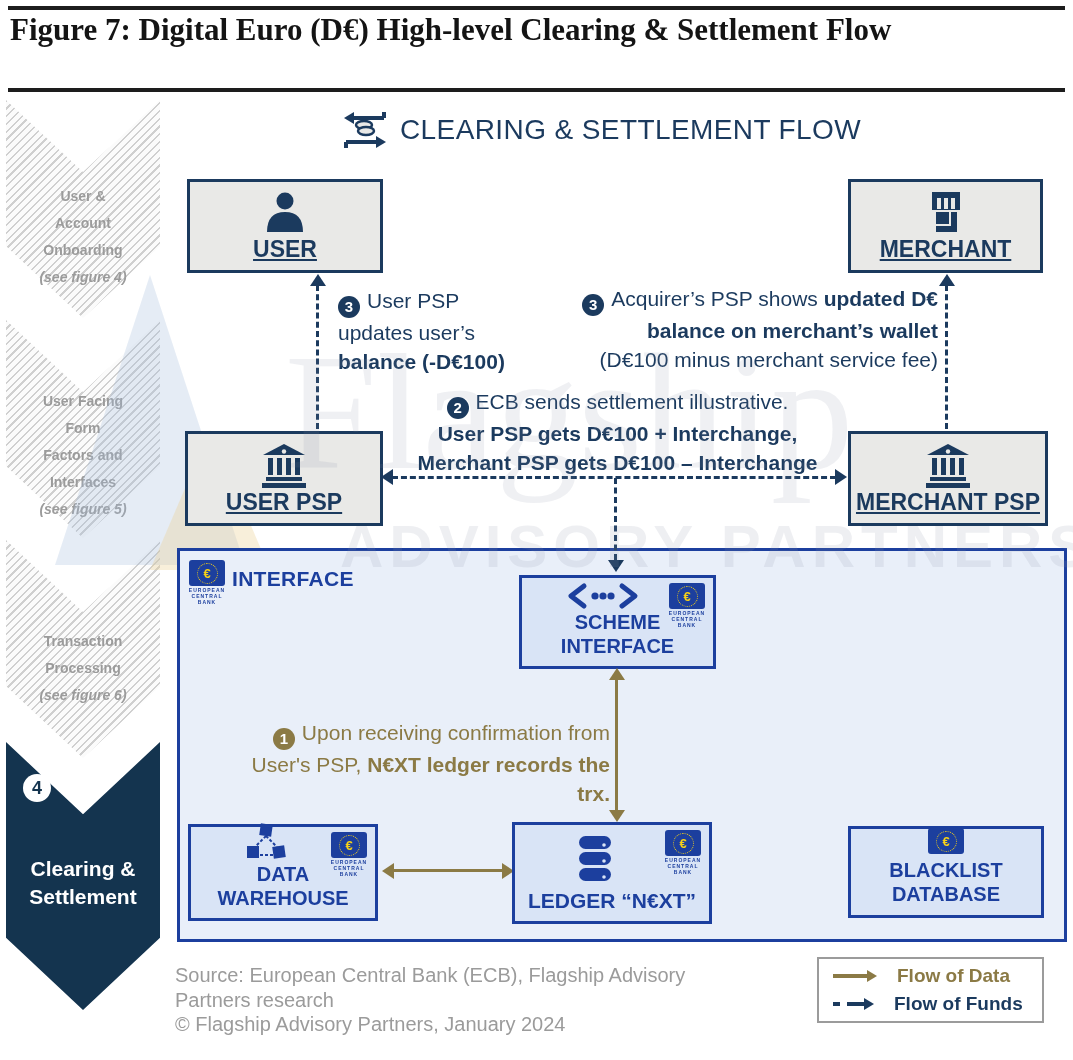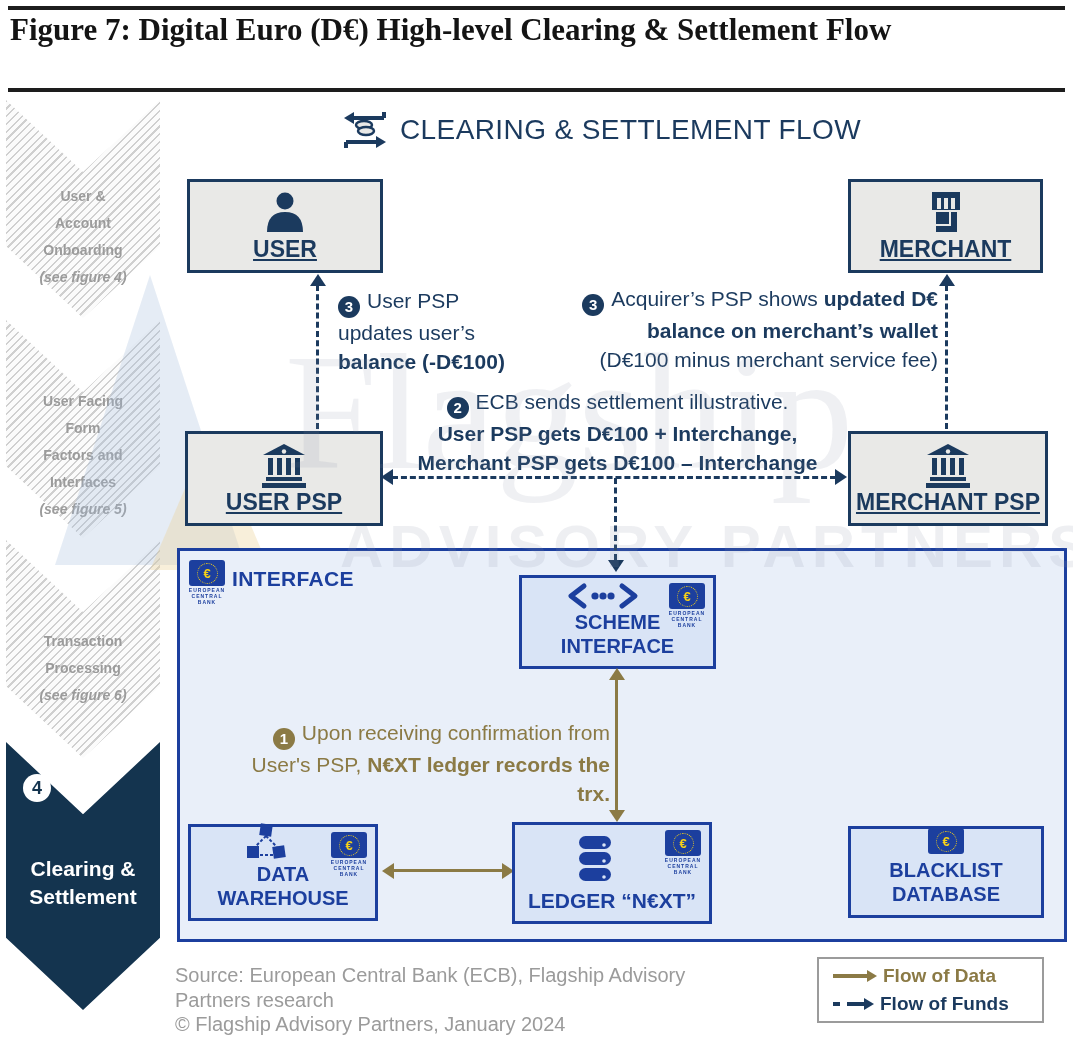--- a/index.html
+++ b/index.html
@@ -67,21 +67,21 @@
   .tri.left{border-top:8px solid transparent;border-bottom:8px solid transparent;border-right:12px solid var(--navy);}
   .tri.right{border-top:8px solid transparent;border-bottom:8px solid transparent;border-left:12px solid var(--navy);}
   .tri.olive.up{border-bottom-color:var(--olive);}
   .tri.olive.down{border-top-color:var(--olive);}
   .tri.olive.left{border-right-color:var(--olive);}
   .tri.olive.right{border-left-color:var(--olive);}
   
   .source{position:absolute;left:175px;top:963px;width:620px;color:var(--graytxt);font-size:20px;line-height:24.5px;z-index:3;}
   .legend{position:absolute;left:817px;top:957px;width:227px;height:66px;background:#fff;border:2px solid #9b9b9b;z-index:3;display:flex;flex-direction:column;justify-content:center;gap:4px;padding-left:14px;box-sizing:border-box;}
   .legrow{display:flex;align-items:center;height:24px;}
-  .legrow .lbl{font-weight:800;font-size:19px;margin-left:6px;white-space:nowrap;}
+  .legrow .lbl{font-weight:800;font-size:19px;margin-left:20px;white-space:nowrap;}
   .legrow.data .lbl{color:var(--olive);}
   .legrow.funds .lbl{color:var(--navy);}
   .leg-line{width:34px;height:3.5px;background:var(--olive);}
   .leg-head{width:0;height:0;border-top:6px solid transparent;border-bottom:6px solid transparent;border-left:10px solid var(--olive);}
   .leg-dash{width:7px;height:3.5px;background:var(--navy);margin-right:7px;}
   .leg-line2{width:17px;height:3.5px;background:var(--navy);}
   .leg-head2{width:0;height:0;border-top:6px solid transparent;border-bottom:6px solid transparent;border-left:10px solid var(--navy);}
   
   .wm1{position:absolute;left:285px;top:318px;font-family:"Liberation Serif",serif;font-size:165px;color:rgba(130,140,160,0.13);z-index:6;pointer-events:none;white-space:nowrap;}
   .wm2{position:absolute;left:340px;top:512px;font-size:60px;font-weight:bold;letter-spacing:6px;color:rgba(140,150,170,0.15);z-index:6;pointer-events:none;white-space:nowrap;}

